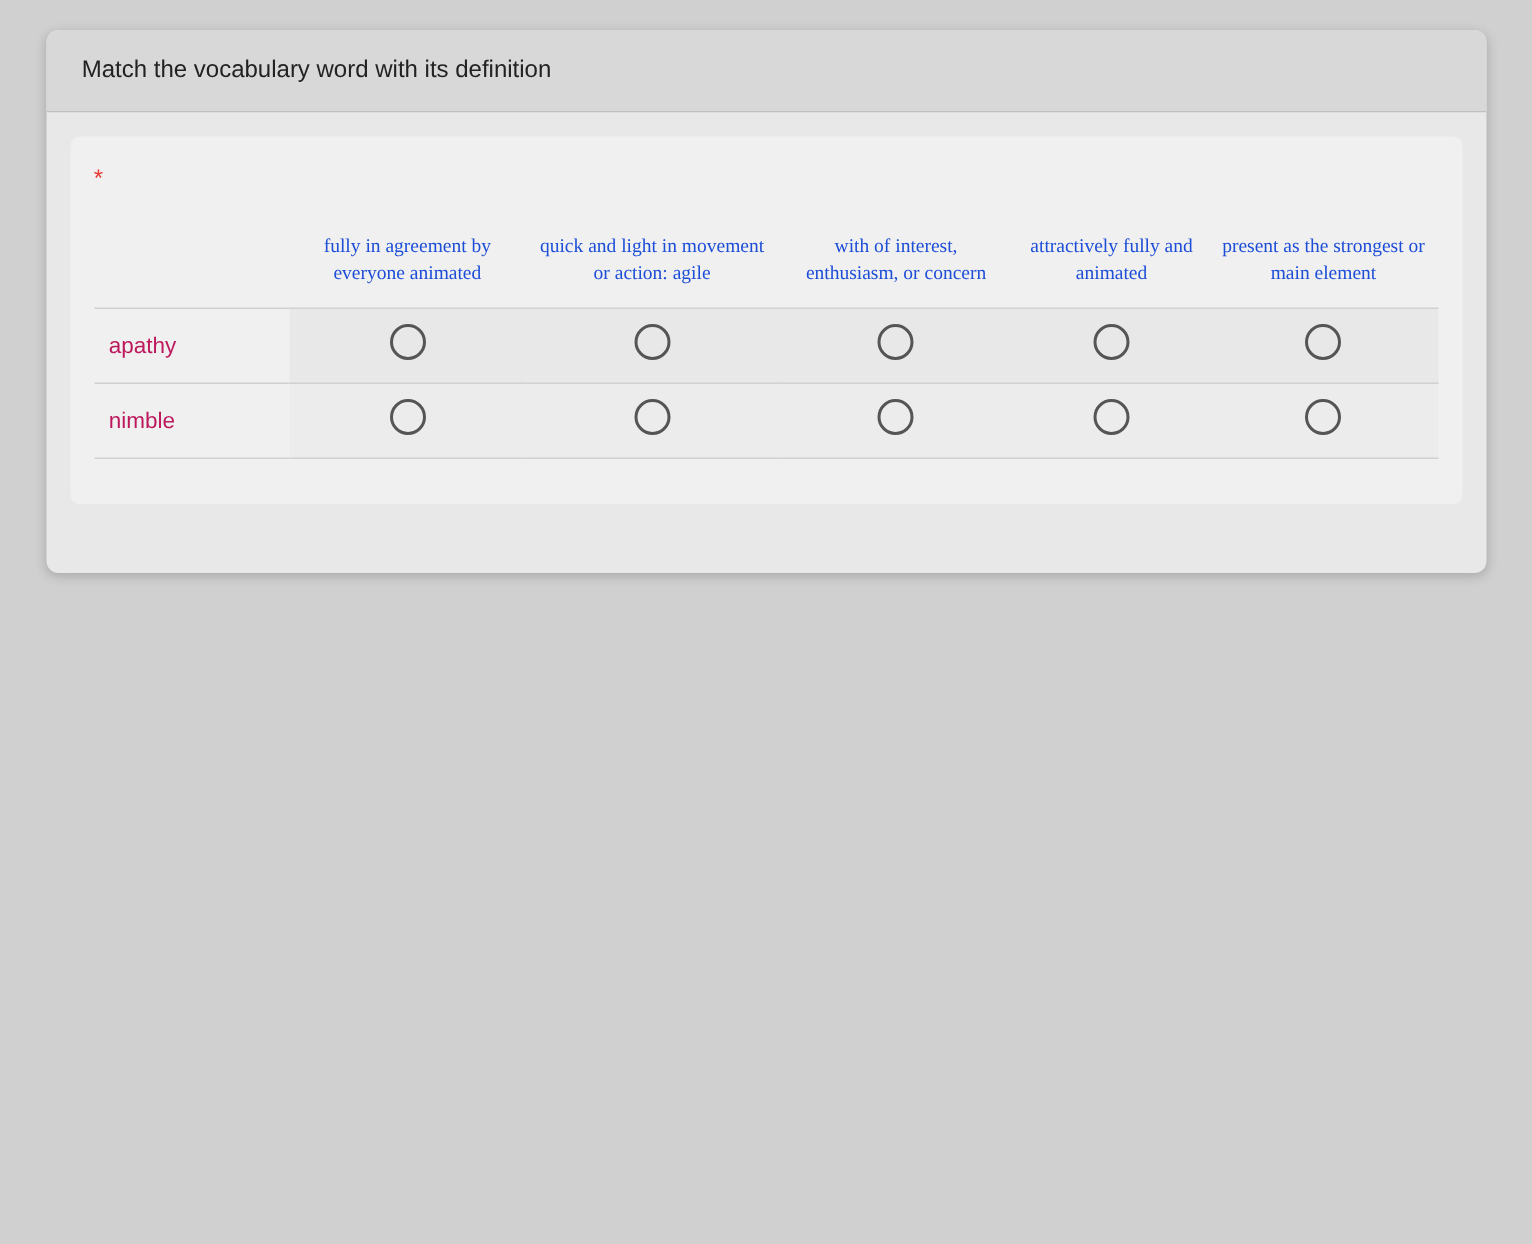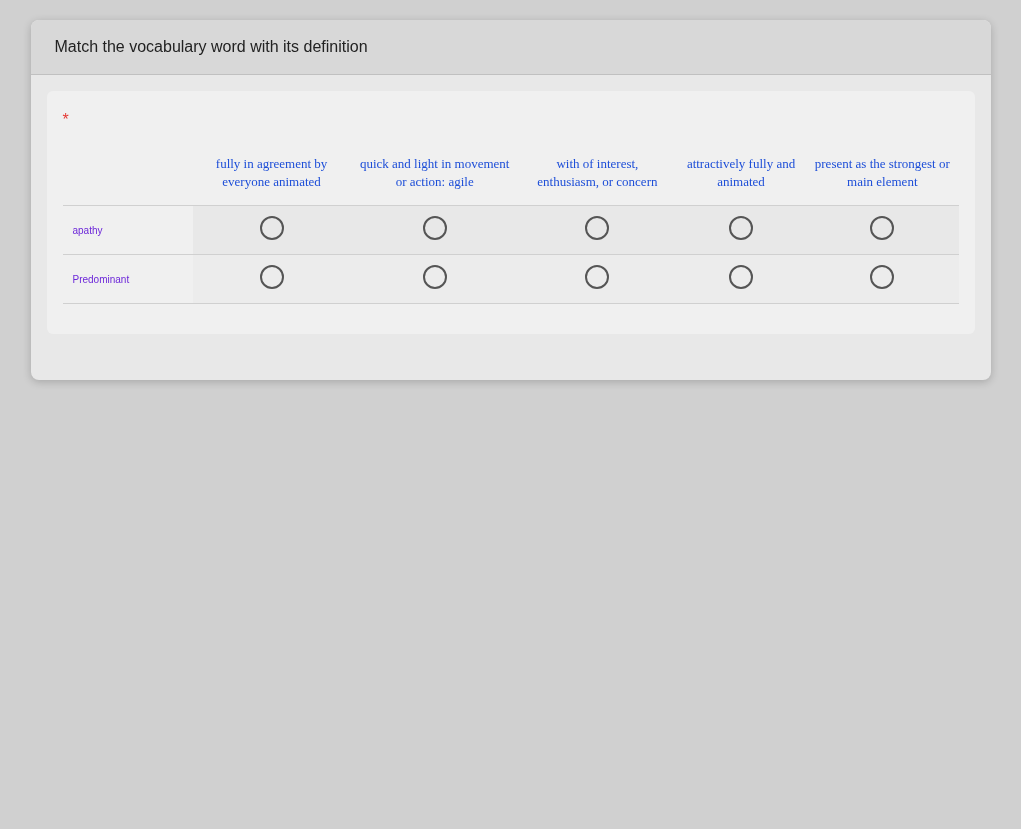--- a/index.html
+++ b/index.html
@@ -68,22 +68,22 @@
       font-size: 13px;
       font-weight: 400;
       color: #1d4ed8;
       vertical-align: bottom;
       padding-bottom: 14px;
       font-family: Liberation Serif, serif;
     }
 
     .match-table td:first-child {
       text-align: left;
-      font-size: 10px;
-      color: #6d28d9;
+      font-size: 15px;
+      color: #be185d;
       font-weight: 400;
       padding-left: 10px;
       min-width: 130px;
     }
 
     .match-table tr:nth-child(odd) td {
       background: #e8e8e8;
     }
 
     .match-table tr:nth-child(even) td {
@@ -146,23 +146,23 @@
       <tbody id="table-body">
       <tr>
             <td>apathy</td>
             <td><input type="radio" name="row-0" class="radio-btn" style=""></td>
             <td><input type="radio" name="row-0" class="radio-btn" style=""></td>
             <td><input type="radio" name="row-0" class="radio-btn" style=""></td>
             <td><input type="radio" name="row-0" class="radio-btn" style=""></td>
             <td><input type="radio" name="row-0" class="radio-btn" style=""></td>
           </tr>
           <tr>
-            <td>Predominant</td>
-            <td><input type="radio" name="row-2" class="radio-btn" style=""></td>
-            <td><input type="radio" name="row-2" class="radio-btn" style=""></td>
-            <td><input type="radio" name="row-2" class="radio-btn" style=""></td>
-            <td><input type="radio" name="row-2" class="radio-btn" style=""></td>
-            <td><input type="radio" name="row-2" class="radio-btn" style=""></td>
+            <td>nimble</td>
+            <td><input type="radio" name="row-1" class="radio-btn" style=""></td>
+            <td><input type="radio" name="row-1" class="radio-btn" style=""></td>
+            <td><input type="radio" name="row-1" class="radio-btn" style=""></td>
+            <td><input type="radio" name="row-1" class="radio-btn" style=""></td>
+            <td><input type="radio" name="row-1" class="radio-btn" style=""></td>
           </tr>
         </tbody>
     </table>
   </div>
 </div>
 
 </body></html>

